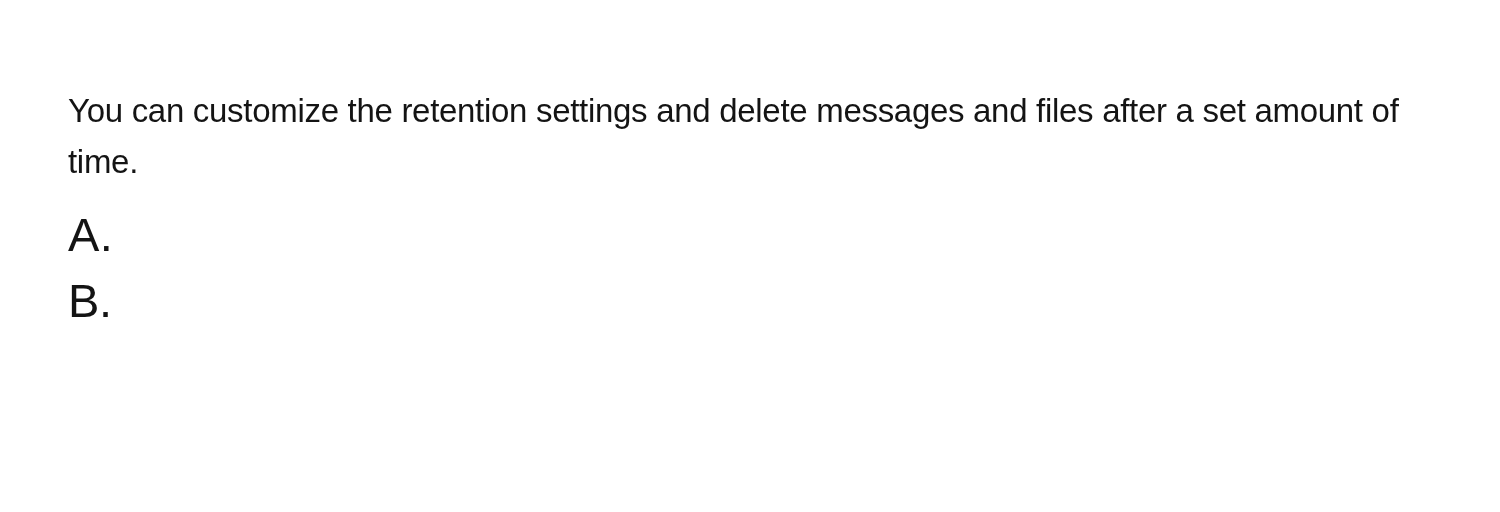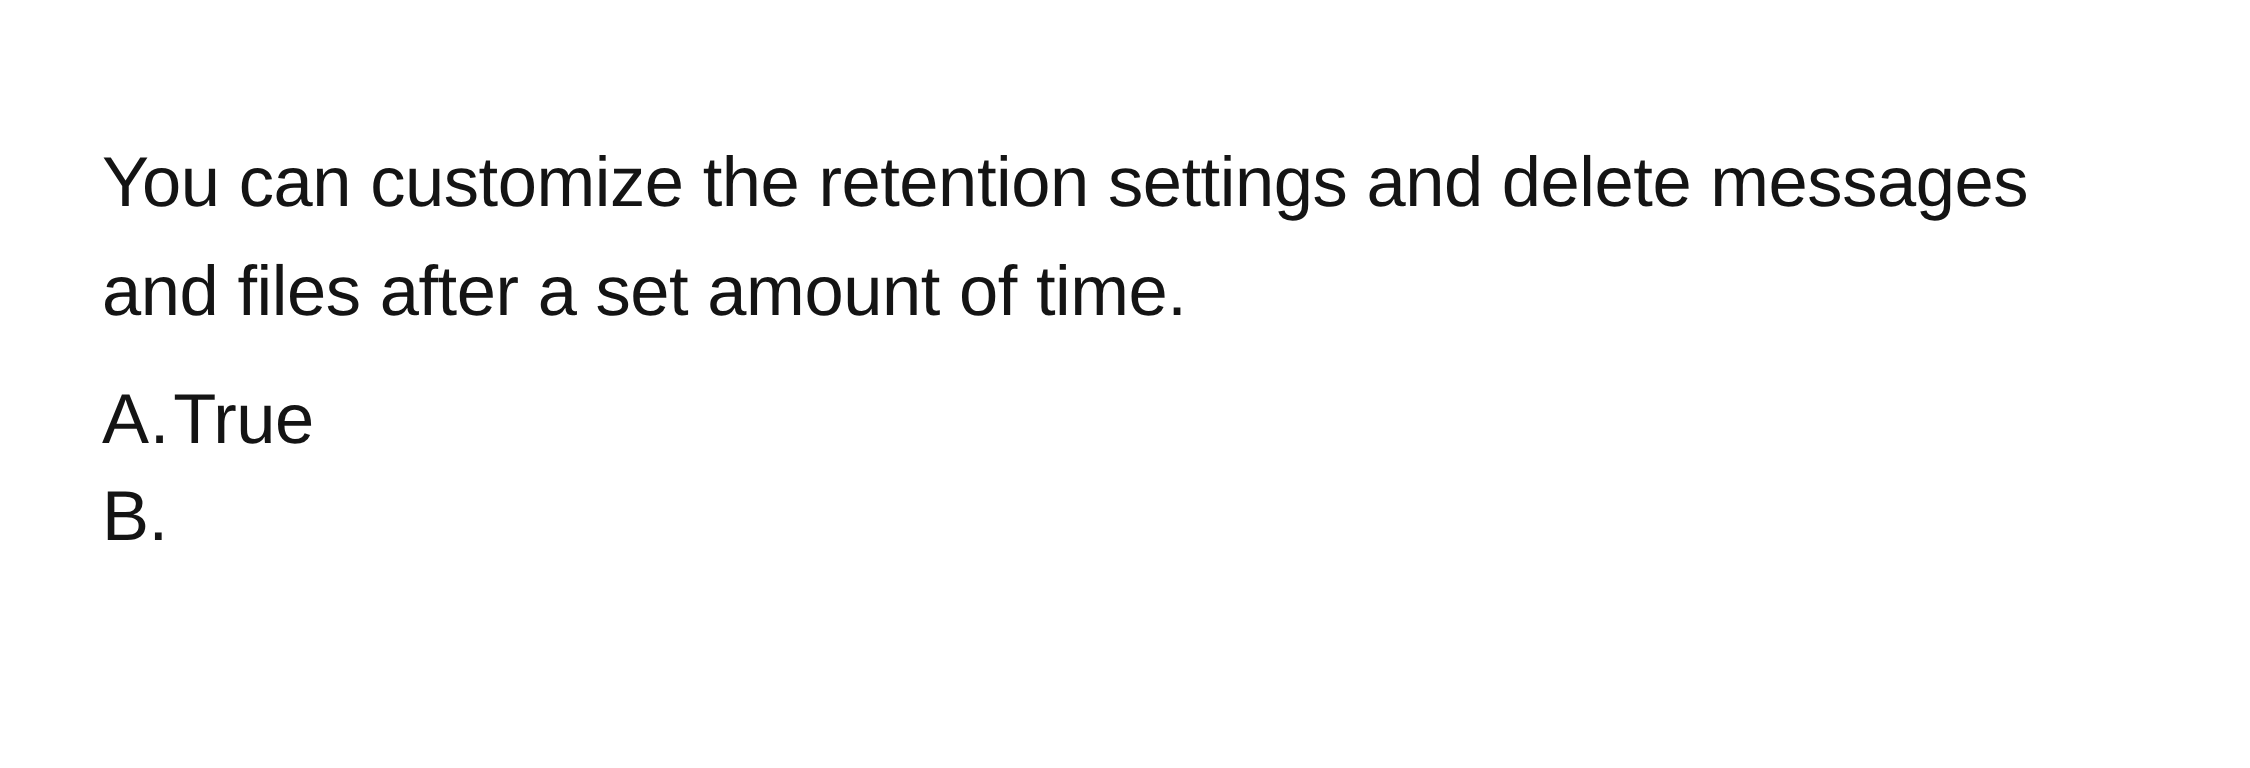--- a/index.html
+++ b/index.html
@@ -9,21 +9,21 @@
     }
     body {
       width: 1500px;
       height: 512px;
       background: #ffffff;
       font-family: -apple-system, BlinkMacSystemFont, "Segoe UI", Helvetica, Arial, sans-serif;
       color: #1a1a1a;
       padding: 85px 70px 0 68px;
     }
     .question-text {
-      font-size: 47px;
+      font-size: 33px;
       line-height: 1.55;
       letter-spacing: -0.3px;
       font-weight: 400;
       color: #141414;
     }
     .answer-list {
       margin-top: 15px;
     }
     .answer-option {
       font-size: 47px;
@@ -44,18 +44,17 @@
     }
   </style>
 </head>
 <body>
 
 <div class="question-text">You can customize the retention settings and delete messages and files after a set amount of time.</div>
 
 <div class="answer-list">
   <div class="answer-option">
     <span class="answer-label spaced">A. </span>
-    <span class="answer-value">True</span>
   </div>
   <div class="answer-option">
     <span class="answer-label">B. </span>
   </div>
 </div>
 
 </body></html>

